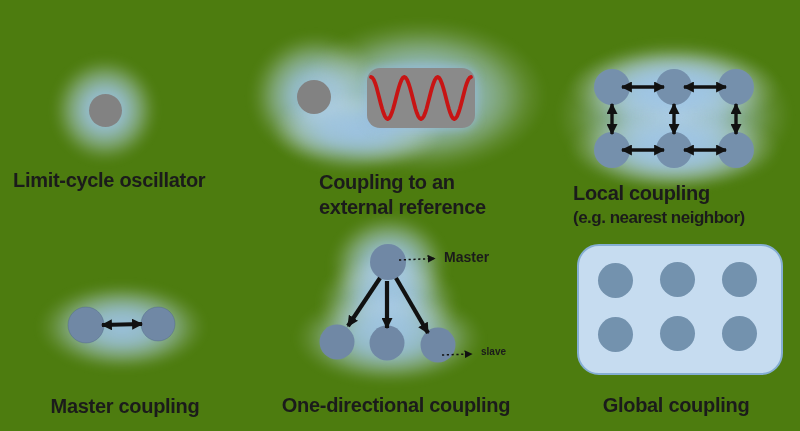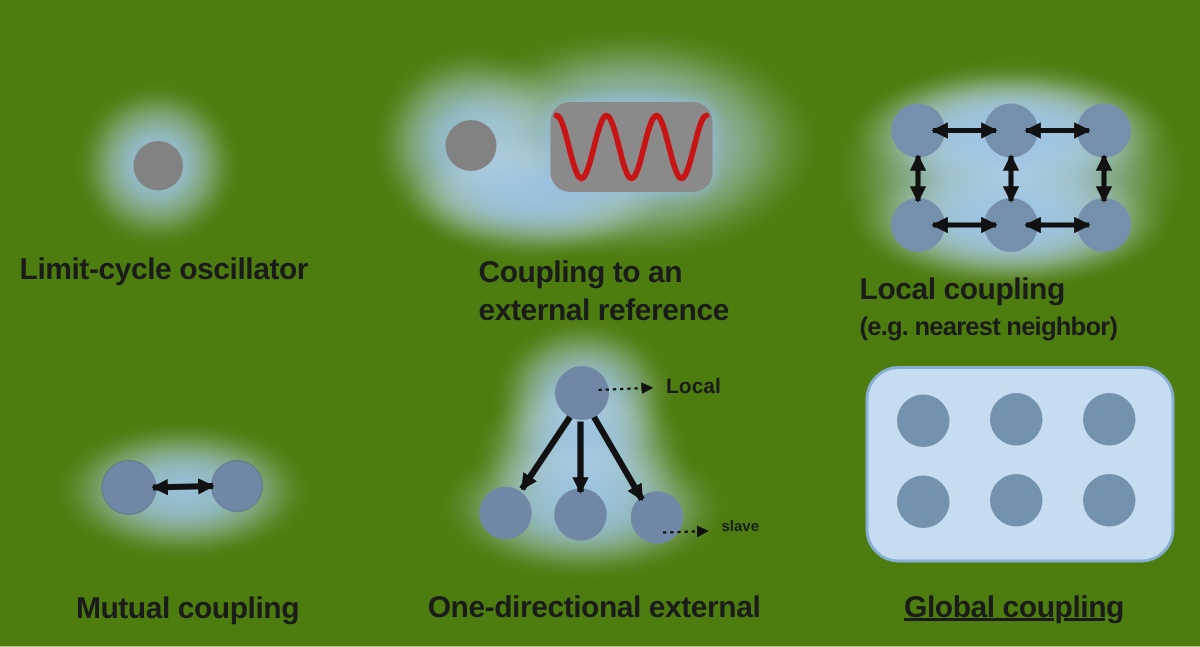--- a/index.html
+++ b/index.html
@@ -77,21 +77,21 @@
   </svg>
   <div class="label" style="left:573px;top:181px;">Local coupling</div>
   <div class="label" style="left:573px;top:205px;font-size:17px;letter-spacing:-0.5px;">(e.g. nearest neighbor)</div>
 
   <div class="glow" style="left:38px;top:283px;width:168px;height:88px;"></div>
   <svg class="svg-layer" style="left:50px;top:295px;" width="150" height="65" viewBox="0 0 150 65">
     <circle cx="36" cy="30" r="18" fill="#7088a5" stroke="rgba(70,95,125,0.35)" stroke-width="1"></circle>
     <circle cx="108" cy="29" r="17" fill="#7088a5" stroke="rgba(70,95,125,0.35)" stroke-width="1"></circle>
     <line x1="52" y1="30" x2="92" y2="29" stroke="#111111" stroke-width="4" marker-start="url(#ah)" marker-end="url(#ah)"></line>
   </svg>
-  <div class="label centered" style="left:125px;top:394px;">Mutual coupling</div>
+  <div class="label centered" style="left:125px;top:394px;">Master coupling</div>
 
   <div class="glow" style="left:330px;top:214px;width:118px;height:104px;"></div>
   <div class="glow" style="left:318px;top:255px;width:140px;height:96px;"></div>
   <div class="glow" style="left:295px;top:292px;width:188px;height:92px;"></div>
   <svg class="svg-layer" style="left:300px;top:240px;" width="225" height="140" viewBox="0 0 225 140">
     <defs>
       <marker id="ahs" viewBox="0 0 10 10" refX="8" refY="5" markerUnits="userSpaceOnUse" markerWidth="8" markerHeight="8" orient="auto">
         <path d="M0,0 L10,5 L0,10 z" fill="#111111"></path>
       </marker>
     </defs>
@@ -102,27 +102,27 @@
     <g stroke="#111111" stroke-width="4.2">
       <line x1="80" y1="38" x2="48" y2="86" marker-end="url(#ah)"></line>
       <line x1="87" y1="41" x2="87" y2="88" marker-end="url(#ah)"></line>
       <line x1="96" y1="38" x2="128" y2="93" marker-end="url(#ah)"></line>
     </g>
     <g stroke="#111111" stroke-width="1.5" stroke-dasharray="2.2,2.6">
       <line x1="99" y1="20" x2="134" y2="18.5" marker-end="url(#ahs)"></line>
       <line x1="142" y1="115" x2="171" y2="114" marker-end="url(#ahs)"></line>
     </g>
   </svg>
-  <div class="small-label" style="left:444px;top:249px;font-size:14px;">Local</div>
+  <div class="small-label" style="left:444px;top:249px;font-size:14px;">Master</div>
   <div class="small-label" style="left:481px;top:346px;font-size:10px;">slave</div>
-  <div class="label centered" style="left:396px;top:393px;">One-directional external</div>
+  <div class="label centered" style="left:396px;top:393px;">One-directional coupling</div>
 
   <div id="global-box">
     <div class="gnode" style="left:19px;top:17px;"></div>
     <div class="gnode" style="left:81px;top:16px;"></div>
     <div class="gnode" style="left:143px;top:16px;"></div>
     <div class="gnode" style="left:19px;top:71px;"></div>
     <div class="gnode" style="left:81px;top:70px;"></div>
     <div class="gnode" style="left:143px;top:70px;"></div>
   </div>
-  <div class="label centered" style="left:676px;top:393px;text-decoration:underline;">Global coupling</div>
+  <div class="label centered" style="left:676px;top:393px;">Global coupling</div>
 
 </div>
 
 </body></html>

